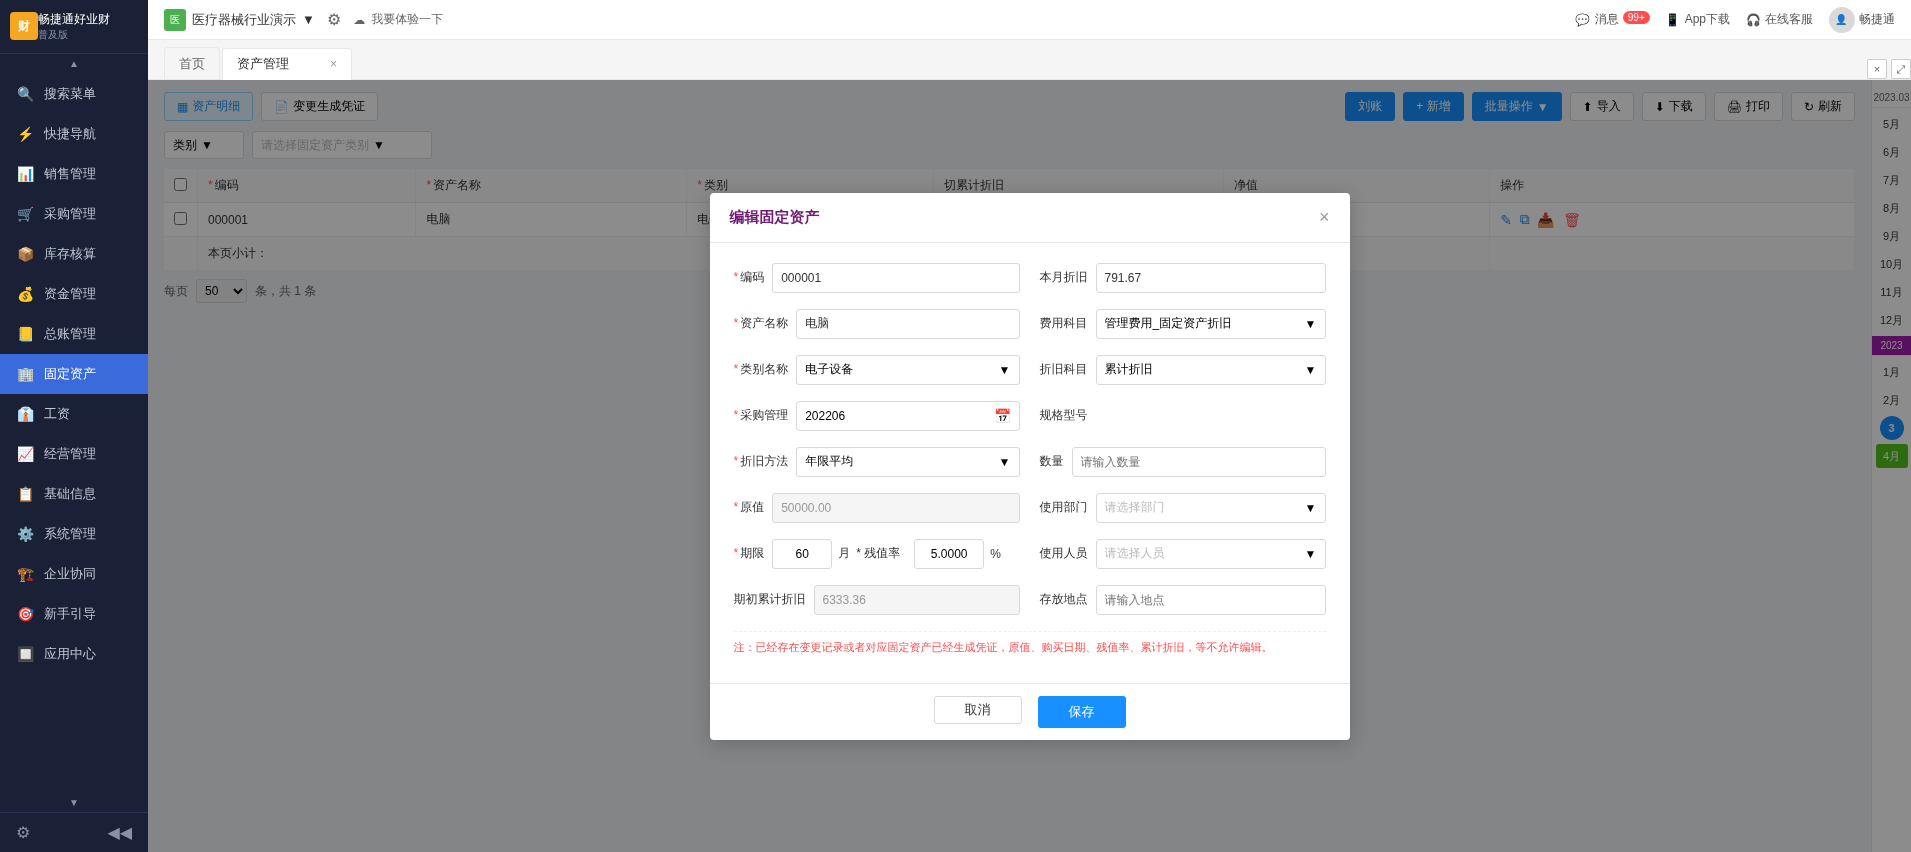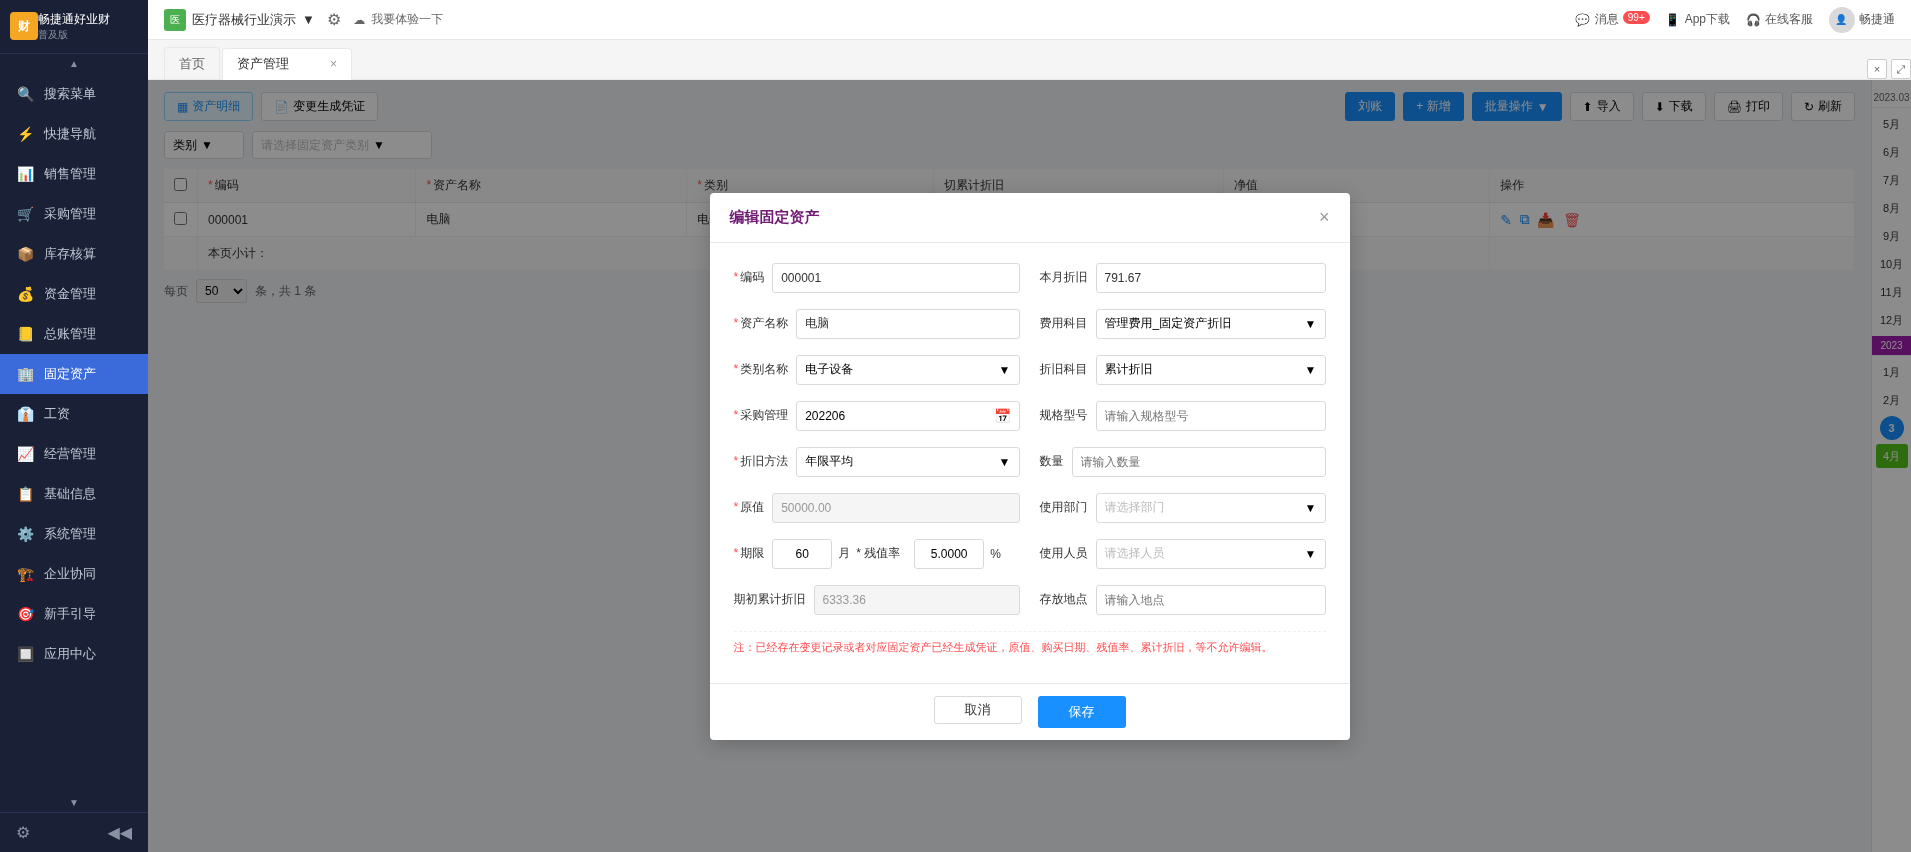--- a/index.html
+++ b/index.html
@@ -493,21 +493,20 @@
           <div class="form-row">
             <div class="form-field">
               <span class="form-label"><span class="req">*</span><span>采购管理</span></span>
               <div class="form-input-with-icon">
                 <input type="text" value="202206" style="">
                 <span class="input-icon">📅</span>
               </div>
             </div>
             <div class="form-field">
               <span class="form-label">规格型号</span>
-              <input class="form-input" type="text" placeholder="请输入规格型号" style="">
             </div>
           </div>
 
           <div class="form-row">
             <div class="form-field">
               <span class="form-label"><span class="req">*</span><span>折旧方法</span></span>
               <div class="form-select">
                 <span>年限平均</span>
                 <span>▼</span>
               </div>

